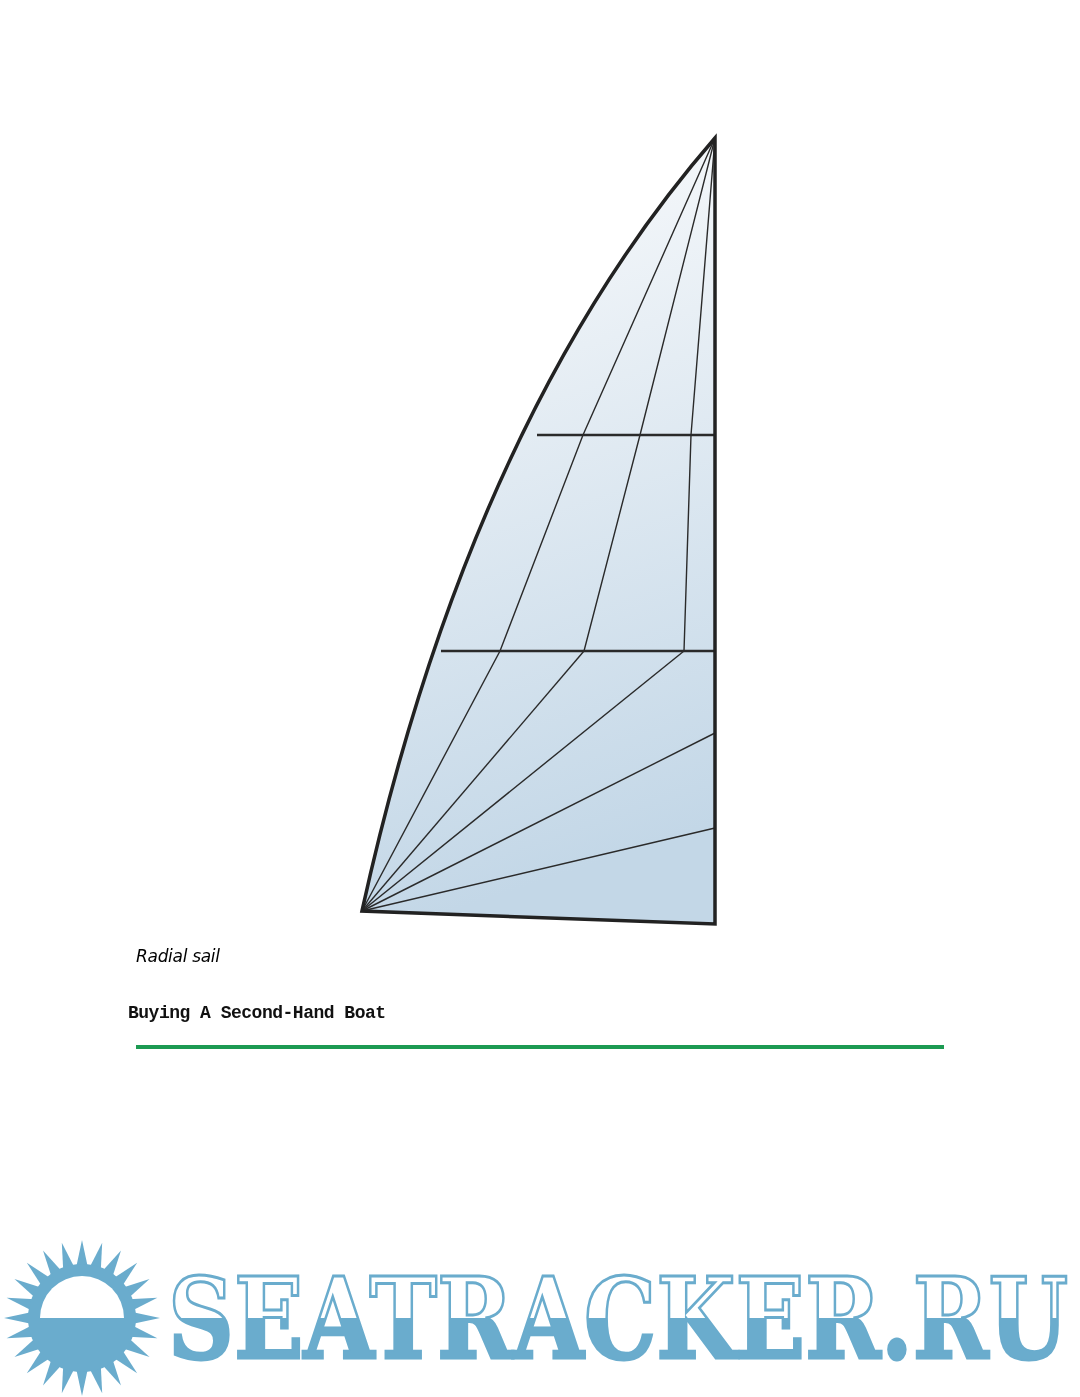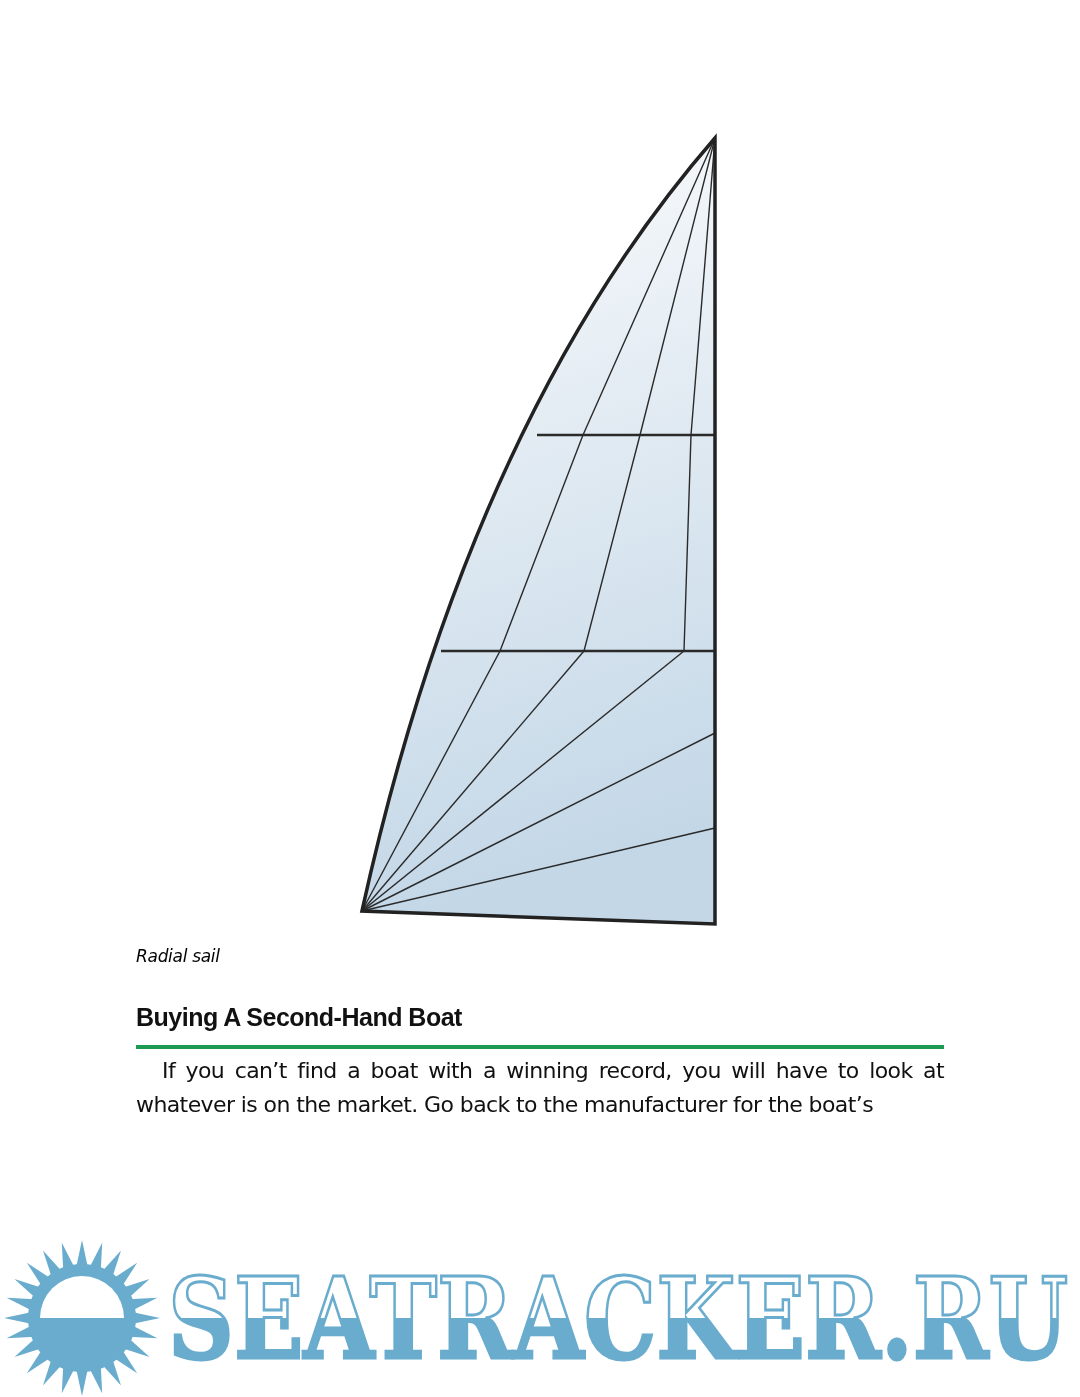--- a/index.html
+++ b/index.html
@@ -1,20 +1,20 @@
 <!DOCTYPE html>
 <html><head>
 <meta charset="utf-8">
 <style>
   html, body { margin:0; padding:0; background:#ffffff; }
   body { width:1080px; height:1397px; position:relative; overflow:hidden; font-family:"DejaVu Sans", sans-serif; color:#1a1a1a; }
   .figure { position:absolute; left:0; top:0; width:1080px; height:940px; }
   .figure svg { position:absolute; left:0; top:0; }
   .caption { position:absolute; left:136px; top:946px; font-size:17px; font-style:italic; font-weight:300; color:#000000; font-family:"DejaVu Sans", sans-serif; letter-spacing:-0.3px; }
-  .heading { position:absolute; left:136px; top:1003px; font-size:25px; font-weight:bold; color:#111; font-family:Liberation Sans, sans-serif; letter-spacing:-0.5px; }
+  .heading { position:absolute; left:128px; top:1003px; font-size:18px; font-weight:bold; color:#111; font-family:Liberation Mono, monospace; letter-spacing:-0.5px; }
   .rule { position:absolute; left:136px; top:1045px; width:808px; height:4px; }
   .body-text { position:absolute; left:136px; top:1054px; width:808px; font-size:22px; line-height:33.5px; text-align:justify; color:#111; font-family:"DejaVu Sans", sans-serif; letter-spacing:-0.6px; }
   .body-text p { margin:0 0 2px 0; }
   .body-text p.indent { text-indent:26px; }
   .watermark { position:absolute; left:0; top:1230px; width:889px; height:167px; }
 </style>
 </head>
 <body>
 
 <div class="figure">
@@ -45,21 +45,20 @@
     <path d="M715,138 Q470,420 362,911 L715,924 Z" fill="none" stroke="#222" stroke-width="3.5" stroke-linejoin="miter"></path>
   </svg>
 </div>
 
 <div class="caption">Radial sail</div>
 
 <div class="heading">Buying A Second-Hand Boat</div>
 <div class="rule" style="background:#1c9a52;"></div>
 
 <div class="body-text">
-  <p class="indent">If you can’t find a boat with a winning record, you will have to look at whatever is on the market. Go back to the manufacturer for the boat’s</p>
 </div>
 
 <div class="watermark">
   <svg width="1080" height="167" viewBox="0 0 1080 167">
     <defs>
       <clipPath id="lowerHalf">
           <rect x="0" y="88" width="1080" height="100"></rect>
         </clipPath>
     </defs>
     <g>

